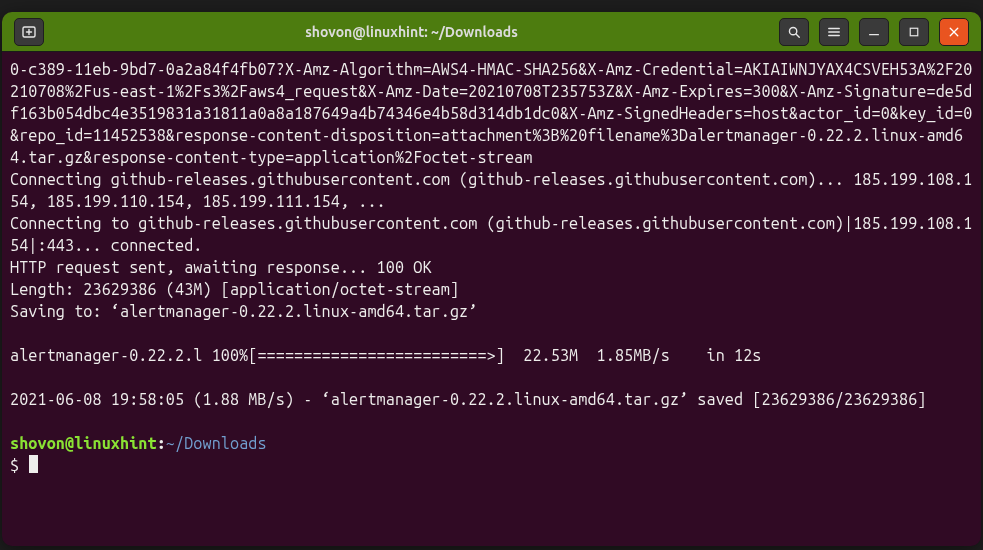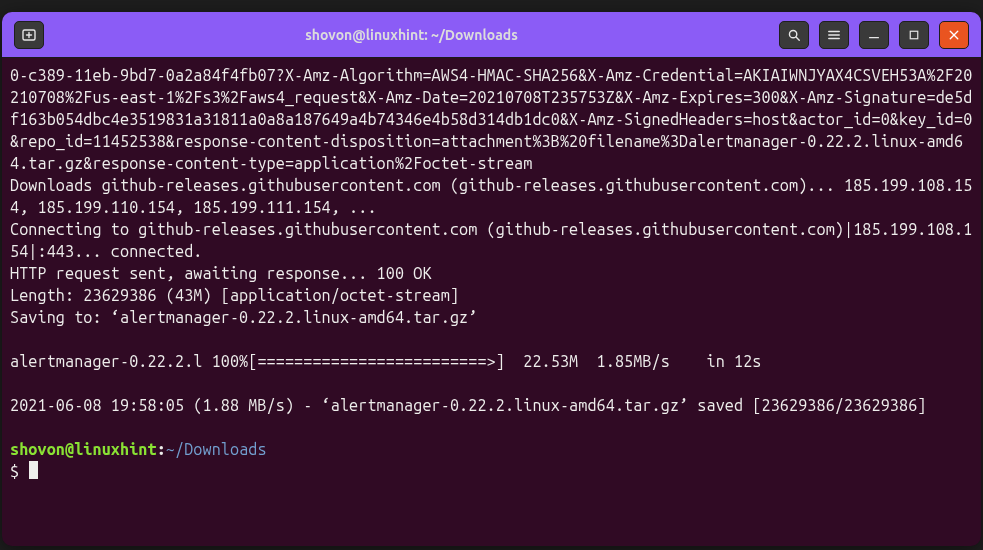--- a/index.html
+++ b/index.html
@@ -18,22 +18,22 @@
       right: 2px;
       bottom: 4px;
       background: #300a24;
       border-radius: 10px;
       overflow: hidden;
       box-shadow: 0 4px 20px rgba(0,0,0,0.5);
       display: flex;
       flex-direction: column;
     }
     .titlebar {
-      height: 46px;
-      background: #8b5cf6;
+      height: 40px;
+      background: #4d7c0f;
       display: flex;
       align-items: center;
       justify-content: space-between;
       padding: 0 12px;
       border-bottom: 1px solid #1a1a1a;
     }
     .titlebar-left, .titlebar-right {
       display: flex;
       gap: 10px;
       align-items: center;
@@ -123,21 +123,21 @@
       </div>
       <div class="title-btn close">
         <svg width="12" height="12" viewBox="0 0 16 16">
             <line x1="3" y1="3" x2="13" y2="13" stroke="currentColor" stroke-width="1.8" stroke-linecap="round"></line>
             <line x1="13" y1="3" x2="3" y2="13" stroke="currentColor" stroke-width="1.8" stroke-linecap="round"></line>
           </svg>
       </div>
     </div>
   </div>
   <div class="terminal"><span>0-c389-11eb-9bd7-0a2a84f4fb07?X-Amz-Algorithm=AWS4-HMAC-SHA256&amp;X-Amz-Credential=AKIAIWNJYAX4CSVEH53A%2F20210708%2Fus-east-1%2Fs3%2Faws4_request&amp;X-Amz-Date=20210708T235753Z&amp;X-Amz-Expires=300&amp;X-Amz-Signature=de5df163b054dbc4e3519831a31811a0a8a187649a4b74346e4b58d314db1dc0&amp;X-Amz-SignedHeaders=host&amp;actor_id=0&amp;key_id=0&amp;repo_id=11452538&amp;response-content-disposition=attachment%3B%20filename%3Dalertmanager-0.22.2.linux-amd64.tar.gz&amp;response-content-type=application%2Foctet-stream</span>
-<span>Downloads github-releases.githubusercontent.com (github-releases.githubusercontent.com)... 185.199.108.154, 185.199.110.154, 185.199.111.154, ...</span>
+<span>Connecting github-releases.githubusercontent.com (github-releases.githubusercontent.com)... 185.199.108.154, 185.199.110.154, 185.199.111.154, ...</span>
 <span>Connecting to github-releases.githubusercontent.com (github-releases.githubusercontent.com)|185.199.108.154|:443... connected.</span>
 <span>HTTP request sent, awaiting response... 100 OK</span>
 <span>Length: 23629386 (43M) [application/octet-stream]</span>
 <span>Saving to: ‘alertmanager-0.22.2.linux-amd64.tar.gz’</span>
 
 <span>alertmanager-0.22.2.l 100%[=========================&gt;]  22.53M  1.85MB/s    in 12s</span>
 
 <span>2021-06-08 19:58:05 (1.88 MB/s) - ‘alertmanager-0.22.2.linux-amd64.tar.gz’ saved [23629386/23629386]</span>
 
 <span class="prompt-user">shovon@linuxhint</span><span class="prompt-colon">:</span><span class="prompt-path">~/Downloads</span>

